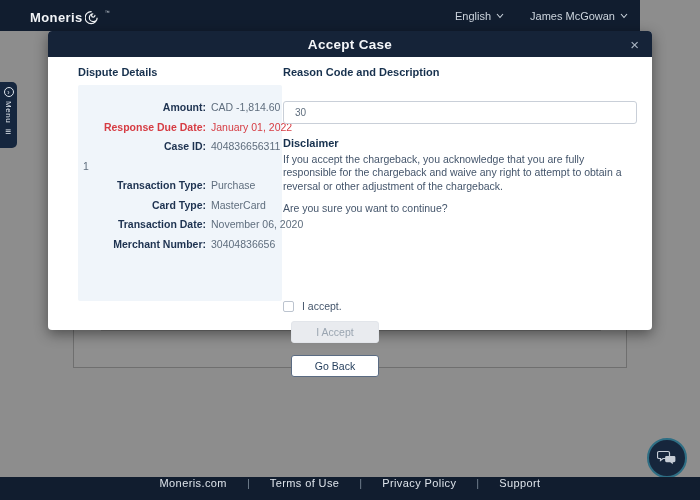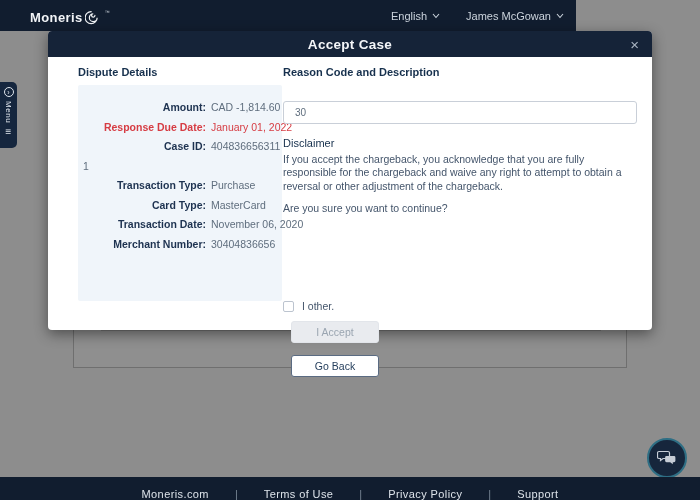--- a/index.html
+++ b/index.html
@@ -6,21 +6,21 @@
   html,body { width:700px; height:500px; overflow:hidden; }
   body {
     font-family:"Liberation Sans", sans-serif;
     background:#8d8d8d;
     position:relative;
     color:#1d3250;
   }
 
   
   .topbar {
-    position:absolute; top:0; left:0; width:576px; height:31px;
+    position:absolute; top:0; left:0; width:640px; height:31px;
     background:#111d2f; display:flex; align-items:center;
     padding:0 12px 0 30px; z-index:30;
   }
   .brand { display:flex; align-items:flex-end; gap:2px; }
   .brand-text { color:#f2f4f7; font-size:13px; font-weight:bold; letter-spacing:0.4px; }
   .brand-tm { color:#cfd6de; font-size:5px; align-self:flex-start; margin-top:2px; }
   .topbar-right { margin-left:auto; display:flex; align-items:center; gap:26px; }
   .top-dd {
     display:flex; align-items:center; gap:5px; color:#ccd4dd;
     font-size:11px; cursor:pointer;
@@ -94,21 +94,21 @@
   .drow.red .dlabel, .drow.red .dvalue { color:#d63c43; }
 
   
   .right-col { position:absolute; left:235px; top:9px; width:354px; }
   .reason-input {
     margin-top:23px; width:354px; height:23px;
     border:1px solid #c9cfd8; border-radius:3px;
     padding:0 11px; font-size:10px; color:#5f6e7e;
     font-family:"Liberation Sans", sans-serif; background:#fff; outline:none;
   }
-  .disclaimer-heading { margin-top:13px; font-size:11px; font-weight:normal; color:#16304d; }
+  .disclaimer-heading { margin-top:13px; font-size:11px; font-weight:bold; color:#16304d; }
   .disclaimer-text {
     margin-top:4px; font-size:10.5px; line-height:1.28; color:#44556b;
   }
   .disclaimer-question { margin-top:9px; font-size:10.5px; color:#44556b; }
 
   .accept-row { margin-top:86px; display:flex; align-items:center; gap:8px; }
   .checkbox {
     width:11px; height:11px; border:1px solid #bcc4cf; border-radius:2px;
     background:#fff; cursor:pointer; flex:none;
   }
@@ -124,21 +124,21 @@
     background:#e9ebef; border:1px solid #e2e5ea; color:#9aa5b1; cursor:default;
   }
   .btn-goback {
     background:#ffffff; border:1px solid #5a6b82; color:#27405e;
   }
 
   
   .footer {
     position:absolute; left:0; bottom:0; width:700px; height:23px;
     background:#111d2f; z-index:30;
-    display:flex; align-items:flex-end; justify-content:center; gap:26px;
+    display:flex; align-items:flex-start; justify-content:center; gap:20px;
   }
   .footer a {
     color:#dde3ea; font-size:11px; text-decoration:none; letter-spacing:0.4px;
   }
   .footer .sep { color:#768392; font-size:11px; }
 
   
   .chat-btn {
     position:absolute; left:647px; top:438px; width:40px; height:40px;
     border-radius:50%; background:#16263c; border:2px solid #2e6e84;
@@ -234,21 +234,21 @@
     <div class="right-col">
       <div class="section-heading">Reason Code and Description</div>
       <input class="reason-input" type="text" readonly="" value="30" style="">
 
       <div class="disclaimer-heading">Disclaimer</div>
       <div class="disclaimer-text">If you accept the chargeback, you acknowledge that you are fully responsible for the chargeback and waive any right to attempt to obtain a reversal or other adjustment of the chargeback.</div>
       <div class="disclaimer-question">Are you sure you want to continue?</div>
 
       <div class="accept-row">
         <span class="checkbox"></span>
-        <span class="accept-label">I other.</span>
+        <span class="accept-label">I accept.</span>
       </div>
 
       <div class="btn-row">
         <button class="btn btn-accept" disabled="">I Accept</button>
         <button class="btn btn-goback">Go Back</button>
       </div>
     </div>
 
   </div>
 </div>

